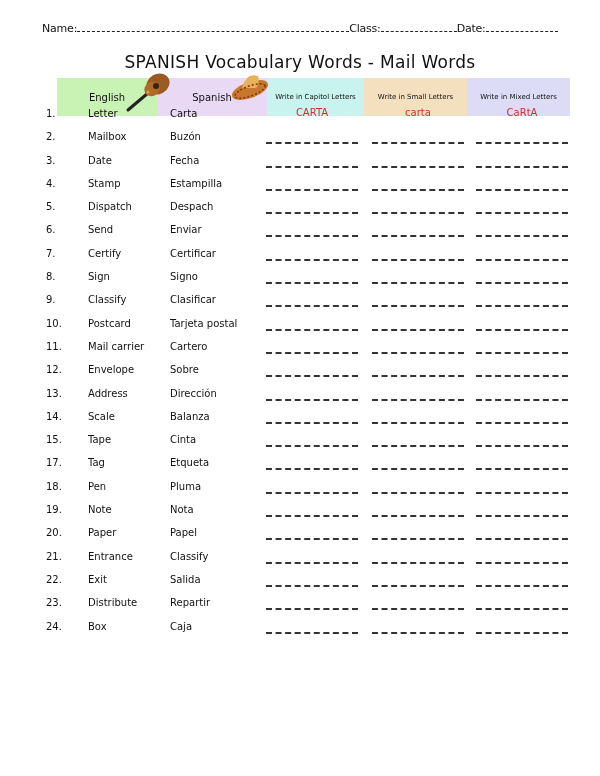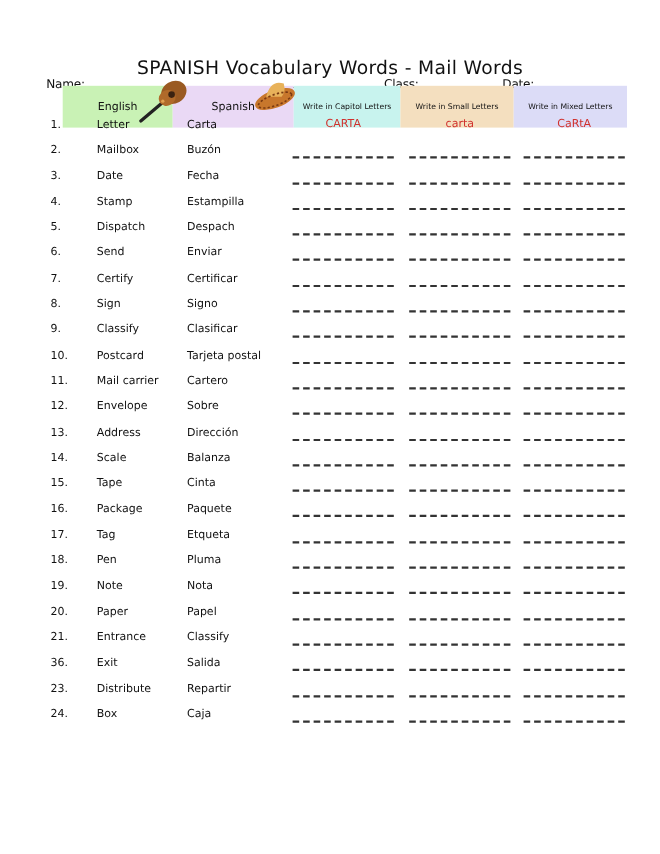--- a/index.html
+++ b/index.html
@@ -1,20 +1,20 @@
 <!DOCTYPE html>
 <html><head>
 <meta charset="utf-8">
 <style>
   html, body { margin:0; padding:0; background:#ffffff; }
   body { width:600px; height:776px; position:relative; overflow:hidden;
          font-family:"DejaVu Sans", sans-serif; color:#111; }
   .hdr-line { position:absolute; top:22px; left:42px; width:530px; height:16px;
               font-size:11px; letter-spacing:-0.2px; white-space:nowrap; }
-  .hdr-line span { display:inline-block;margin-top:48px; }
+  .hdr-line span { display:inline-block; }
   .blank { display:inline-block; border-bottom:1.5px dashed #222; height:9px; vertical-align:baseline; }
   .title { position:absolute; top:52px; left:0; width:600px; text-align:center;
            font-size:17px; letter-spacing:0.3px; }
   .band { position:absolute; top:78px; left:57px; width:513px; height:38px; display:flex; }
   .band > div { display:flex; align-items:center; justify-content:center; font-size:8.5px; white-space:nowrap; }
   .band .c-en { width:100px; background:#c9f2b5; font-size:10px; }
   .band .c-es { width:110px; background:#ead9f5; font-size:10px; }
   .band .c-cap { width:97px; background:#c8f3ee; font-size:7px;text-align:right; }
   .band .c-sm { width:103px; background:#f4dfbf; font-size:7px; }
   .band .c-mix { width:103px; background:#dcdcf7; font-size:7px; }
@@ -177,28 +177,20 @@
       </div>
       <div class="row">
         <span class="num">15.</span>
         <span class="en">Tape</span>
         <span class="es">Cinta</span>
         <span class="ln a1"></span>
         <span class="ln a2"></span>
         <span class="ln a3"></span>
       </div>
       <div class="row">
-        <span class="num">16.</span>
-        <span class="en">Package</span>
-        <span class="es">Paquete</span>
-        <span class="ln a1"></span>
-        <span class="ln a2"></span>
-        <span class="ln a3"></span>
-      </div>
-      <div class="row">
         <span class="num">17.</span>
         <span class="en">Tag</span>
         <span class="es">Etqueta</span>
         <span class="ln a1"></span>
         <span class="ln a2"></span>
         <span class="ln a3"></span>
       </div>
       <div class="row">
         <span class="num">18.</span>
         <span class="en">Pen</span>
@@ -225,21 +217,21 @@
       </div>
       <div class="row">
         <span class="num">21.</span>
         <span class="en">Entrance</span>
         <span class="es">Classify</span>
         <span class="ln a1"></span>
         <span class="ln a2"></span>
         <span class="ln a3"></span>
       </div>
       <div class="row">
-        <span class="num">36.</span>
+        <span class="num">22.</span>
         <span class="en">Exit</span>
         <span class="es">Salida</span>
         <span class="ln a1"></span>
         <span class="ln a2"></span>
         <span class="ln a3"></span>
       </div>
       <div class="row">
         <span class="num">23.</span>
         <span class="en">Distribute</span>
         <span class="es">Repartir</span>

